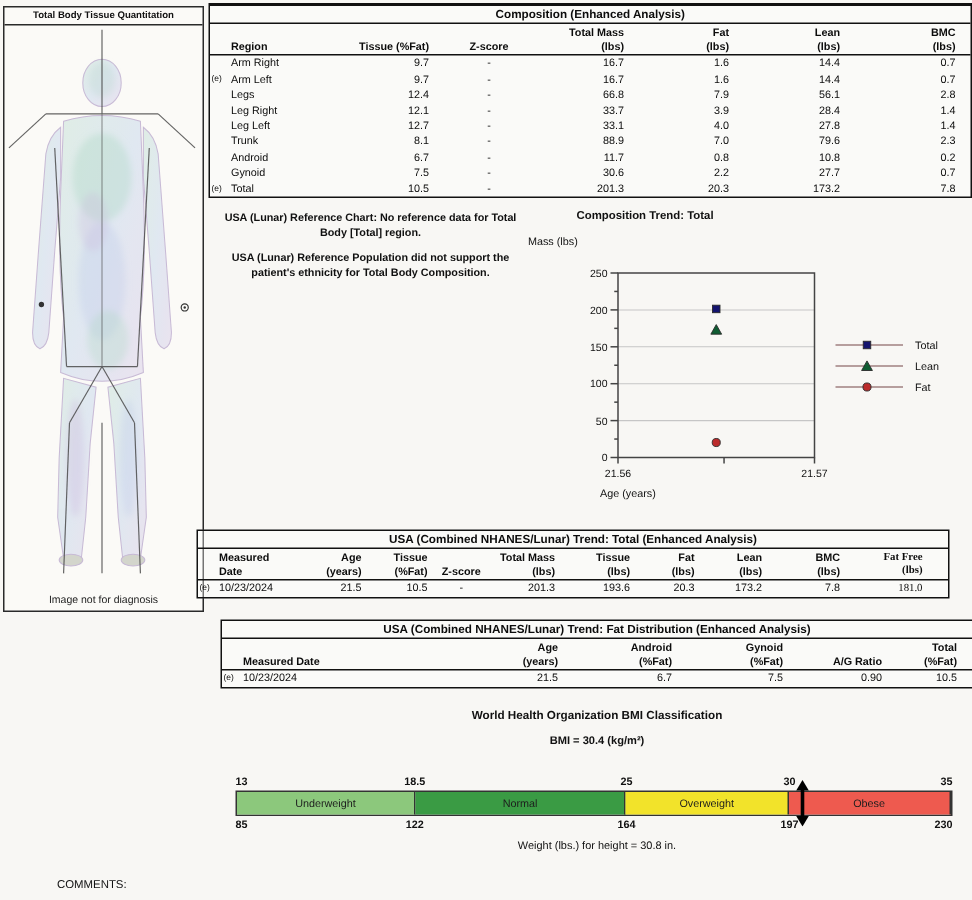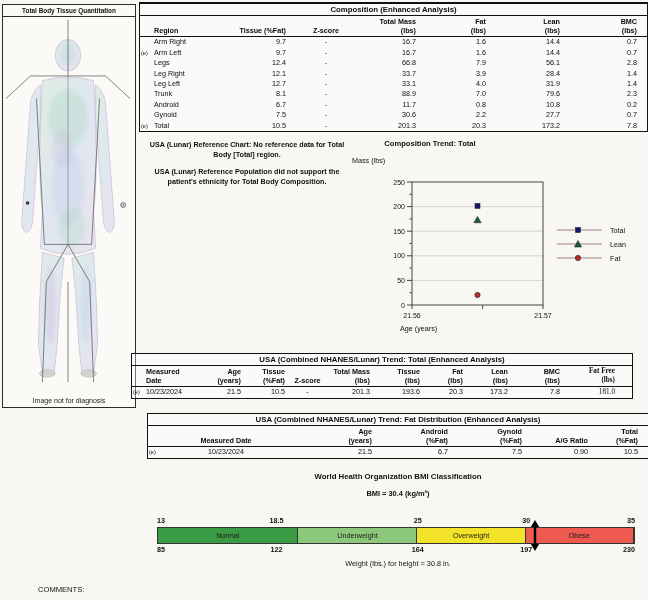--- a/index.html
+++ b/index.html
@@ -34,21 +34,21 @@
   .t2 .tcell{text-align:right;padding-right:5px;}
   .t2 .tcell:nth-child(1){text-align:left;font-size:5.6px;padding:0 0 0 1px;}
   .t2 .tcell:nth-child(2){text-align:left;padding-right:0;padding-left:2px;}
   .t2 .tcell:nth-child(5){text-align:center;padding-right:0;}
   .t2 .tcell:nth-child(11){padding-right:17px;font-family:Liberation Serif, serif;}
 
   .t3{left:147px;top:413px;width:500px;}
   .t3 .trow{grid-template-columns:12px 105px 116px 76px 74px 66px 51px;}
   .t3 .tcell{text-align:right;padding-right:9px;}
   .t3 .tcell:nth-child(1){text-align:left;font-size:5.6px;padding:0 0 0 1px;}
-  .t3 .tcell:nth-child(2){text-align:center;padding-right:0;padding-left:2px;margin-left:25px;}
+  .t3 .tcell:nth-child(2){text-align:left;padding-right:0;padding-left:2px;}
   .t3 .tcell:nth-child(7){padding-right:10px;}
 
   
   .notes{position:absolute;left:143px;top:140px;width:208px;font-size:7.2px;font-weight:bold;text-align:center;line-height:1.45;color:#101010;}
   .notes p{margin:0 0 6px 0;}
 
   
   .chart-title{position:absolute;left:350px;top:139px;width:160px;text-align:center;font-size:7.6px;font-weight:bold;}
   .chart-ylabel{position:absolute;left:352px;top:156px;font-size:7.2px;}
   .chart-svg{position:absolute;left:340px;top:168px;}
@@ -197,21 +197,21 @@
           <span class="tcell">28.4</span>
           <span class="tcell">1.4</span>
         </div>
         <div class="trow">
           <span class="tcell"></span>
           <span class="tcell">Leg Left</span>
           <span class="tcell">12.7</span>
           <span class="tcell">-</span>
           <span class="tcell">33.1</span>
           <span class="tcell">4.0</span>
-          <span class="tcell">31.9</span>
+          <span class="tcell">27.8</span>
           <span class="tcell">1.4</span>
         </div>
         <div class="trow">
           <span class="tcell"></span>
           <span class="tcell">Trunk</span>
           <span class="tcell">8.1</span>
           <span class="tcell">-</span>
           <span class="tcell">88.9</span>
           <span class="tcell">7.0</span>
           <span class="tcell">79.6</span>
@@ -401,25 +401,25 @@
 
   <div class="bmi-bar-wrap">
     <div class="bmi-ticks">
       <span style="left:0;">13</span>
       <span style="left:25%;transform:translateX(-50%);text-align:right;">18.5</span>
       <span style="left:54.55%;transform:translateX(-50%);">25</span>
       <span style="left:77.27%;transform:translateX(-50%);">30</span>
       <span style="right:0;text-align:center;">35</span>
     </div>
     <div class="bmi-bar">
+      <div class="bmi-seg" style="width: 25%; background: rgb(140, 200, 124);">
+          <span>Underweight</span>
+        </div>
       <div class="bmi-seg" style="width: 29.55%; background: rgb(58, 155, 68);">
           <span>Normal</span>
-        </div>
-      <div class="bmi-seg" style="width: 25%; background: rgb(140, 200, 124);">
-          <span>Underweight</span>
         </div>
       <div class="bmi-seg" style="width: 22.72%; background: rgb(242, 227, 42);">
           <span>Overweight</span>
         </div>
       <div class="bmi-seg" style="width: 22.73%; background: rgb(238, 90, 79);">
           <span>Obese</span>
         </div>
       <svg class="bmi-marker" style="left:calc(79.1% - 6px);" width="12" height="31" viewBox="0 0 12 31">
         <line x1="6" y1="4" x2="6" y2="27" stroke="#000" stroke-width="2.4"></line>
         <path d="M6,0 L1.8,7 L10.2,7 Z" fill="#000"></path>

